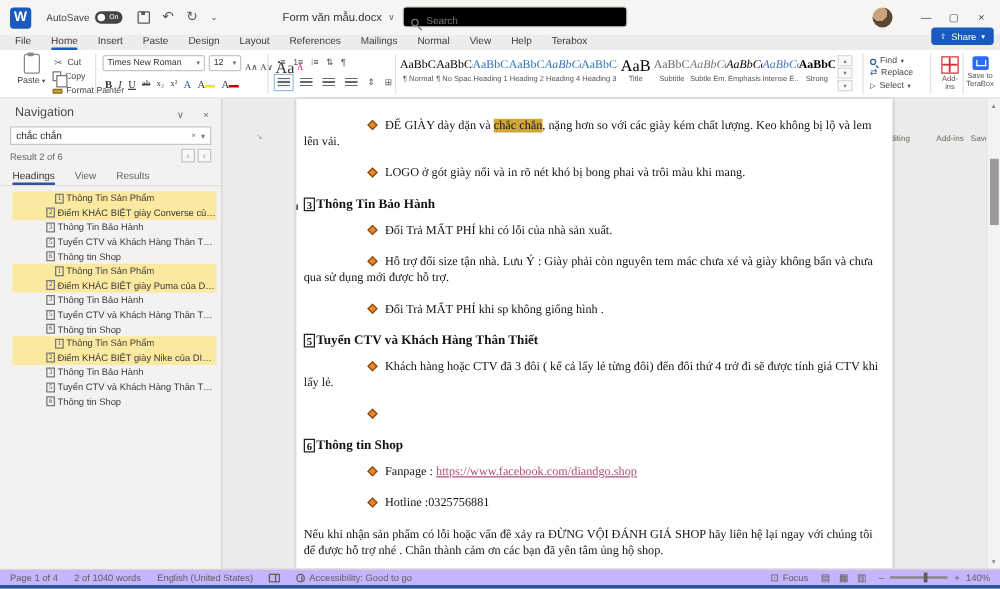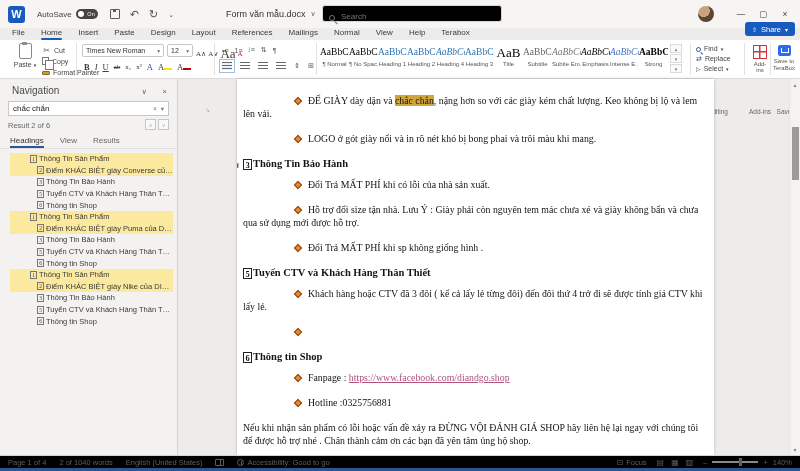--- a/index.html
+++ b/index.html
@@ -94,21 +94,21 @@
   .nav-search .g{font-size:6.5px;color:#777;}
   .nav-result{position:relative;font-size:7.5px;color:#666;padding:5px 8px 2px;}
   .res-btns{position:absolute;right:8px;top:3px;display:flex;gap:2px;}
   .res-btns div{width:11px;height:11px;border:1px solid #c8c6c4;background:#f8f8f8;color:#aaa;font-size:5px;text-align:center;line-height:10px;}
   .nav-tabs{display:flex;gap:16px;padding:4px 10px 0;font-size:8px;color:#666;border-bottom:1px solid #e1dfdd;}
   .nav-tab{padding-bottom:3px;position:relative;}
   .nav-tab.active{color:#333;}
   .nav-tab.active:after{content:"";position:absolute;left:0;right:0;bottom:0;height:2px;background:#2b579a;}
   .nav-list{margin-top:4px;}
   .nav-item{height:11.6px;display:flex;align-items:center;font-size:7.5px;color:#3b3a39;
-    margin-left:10px;margin-right:4px;padding-left:20px;white-space:nowrap;overflow:hidden;}
+    margin-left:10px;margin-right:4px;padding-left:34px;white-space:nowrap;overflow:hidden;}
   .nav-item.lvl2{padding-left:27px;}
   .nav-item.hl{background:#fbe9a0;}
   .keybox-sm{flex:none;width:7px;height:8px;border:1px solid #777;font-size:5.5px;line-height:7px;text-align:center;
     margin-right:2px;color:#444;font-family:"Liberation Serif",serif;}
   .nav-label{overflow:hidden;text-overflow:ellipsis;}
 
   
   .page{position:absolute;left:237px;top:79px;width:477px;bottom:16px;background:#fff;
     box-shadow:0 0 3px rgba(0,0,0,.22);overflow:hidden;}
   .page-inner{padding:15px 8px 0 6px;font-family:"Liberation Serif","DejaVu Serif",serif;
@@ -123,21 +123,21 @@
     text-align:center;margin-right:1px;vertical-align:-1px;}
   .hl-text{background:#cfa63a;}
   .link{color:#b0527c;text-decoration:underline;}
 
   
   .scroll{position:absolute;right:0;top:79px;width:11px;bottom:16px;background:#f4f3f2;border-left:1px solid #e6e4e2;}
   .scroll .a{position:absolute;left:0;right:0;text-align:center;font-size:6px;color:#888;}
   .scroll .thumb{position:absolute;left:2px;width:7px;top:48px;height:53px;background:#9d9b99;}
 
   
-  .status{position:absolute;left:0;right:0;bottom:3px;height:13px;background:#000000;border-top:1px solid #d6d4d2;
+  .status{position:absolute;left:0;right:0;bottom:3px;height:13px;background:#c4b5fd;border-top:1px solid #d6d4d2;
     display:flex;align-items:center;font-size:7.5px;color:#605e5c;padding:0 8px;gap:13px;white-space:nowrap;}
   .bookic{width:9px;height:7px;border:1px solid #605e5c;border-radius:1px;position:relative;flex:none;}
   .bookic:before{content:"";position:absolute;left:3.5px;top:0;bottom:0;width:1px;background:#605e5c;}
   .accic{width:7px;height:7px;border:1px solid #605e5c;border-radius:50%;position:relative;flex:none;}
   .accic:before{content:"";position:absolute;left:2.5px;top:1px;width:1.5px;height:4px;background:#605e5c;}
   .st-right{margin-left:auto;display:flex;align-items:center;gap:10px;}
   .viewics{display:flex;gap:7px;font-size:8px;color:#605e5c;}
   .zoomer{display:flex;align-items:center;gap:5px;}
   .ztrack{width:46px;height:1.5px;background:#8a8886;position:relative;}
   .zknob{position:absolute;left:27px;top:-3px;width:3px;height:8px;background:#605e5c;}

